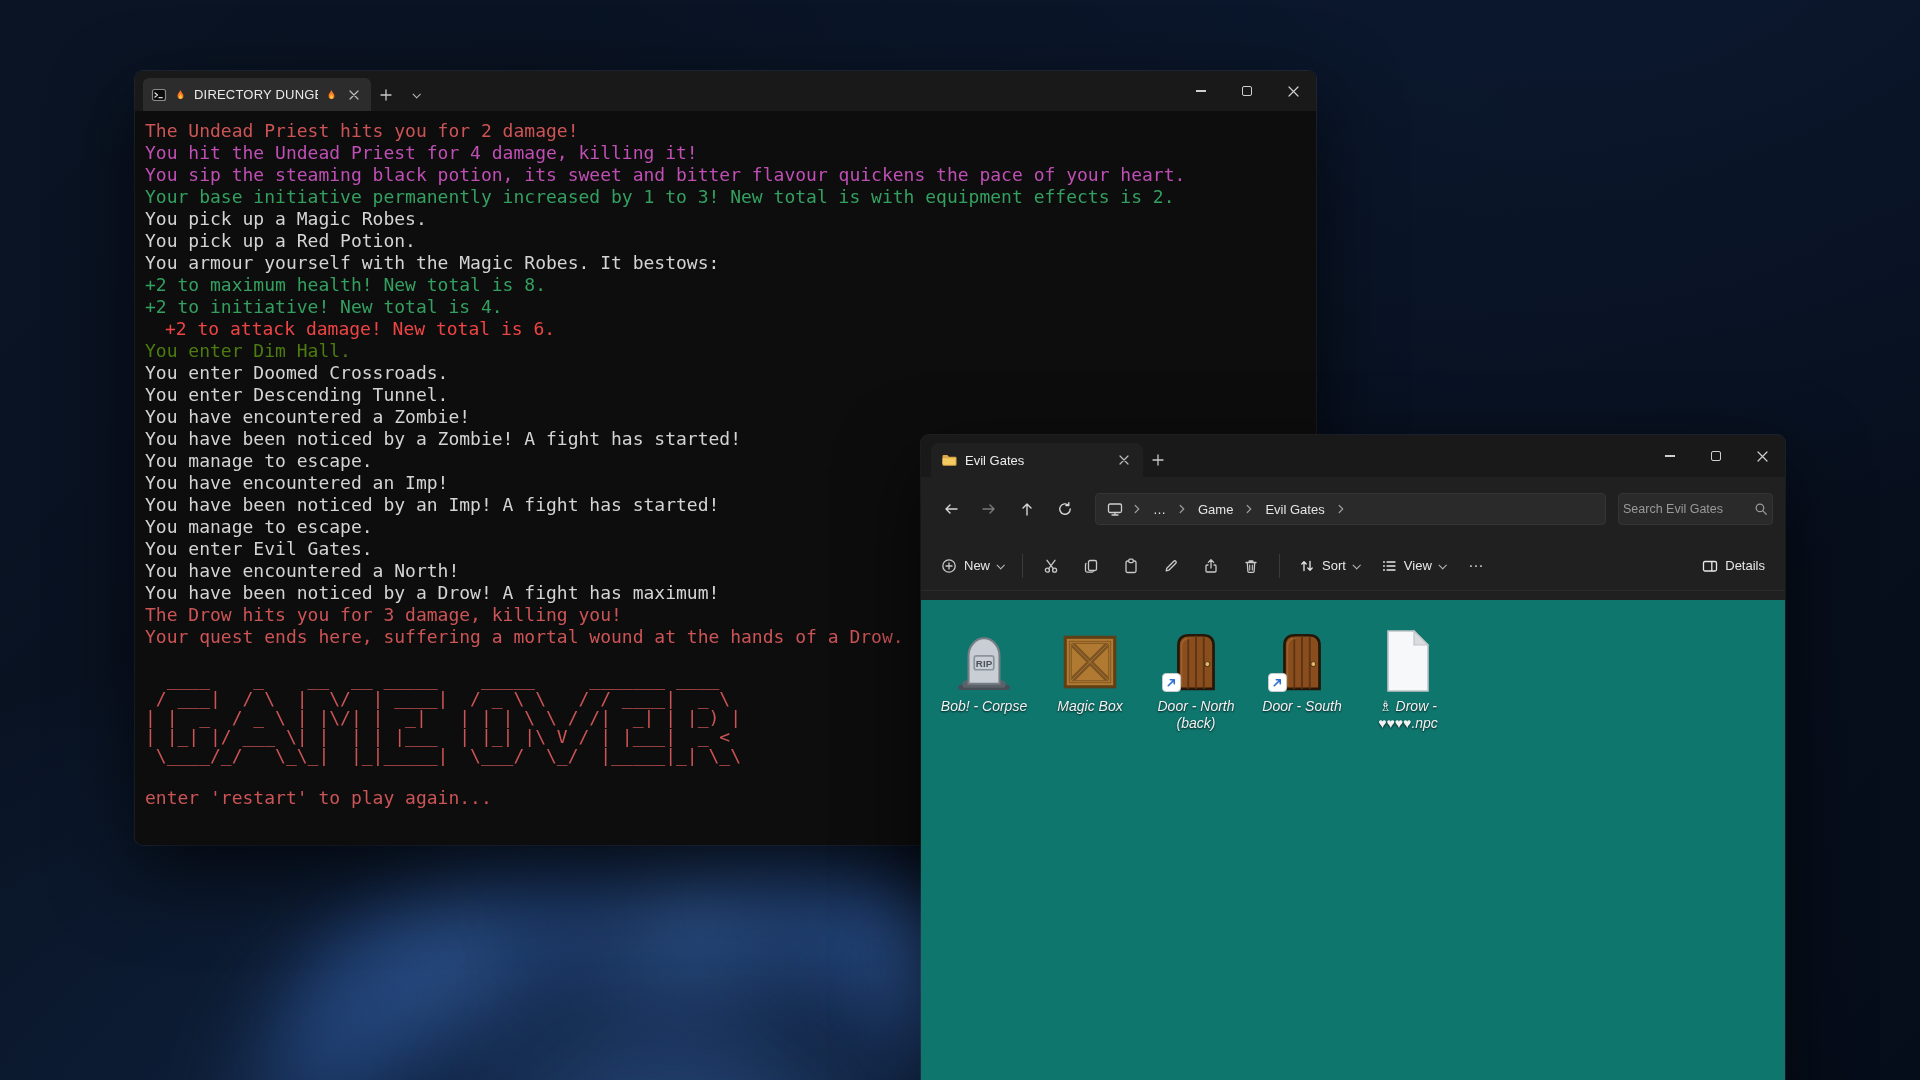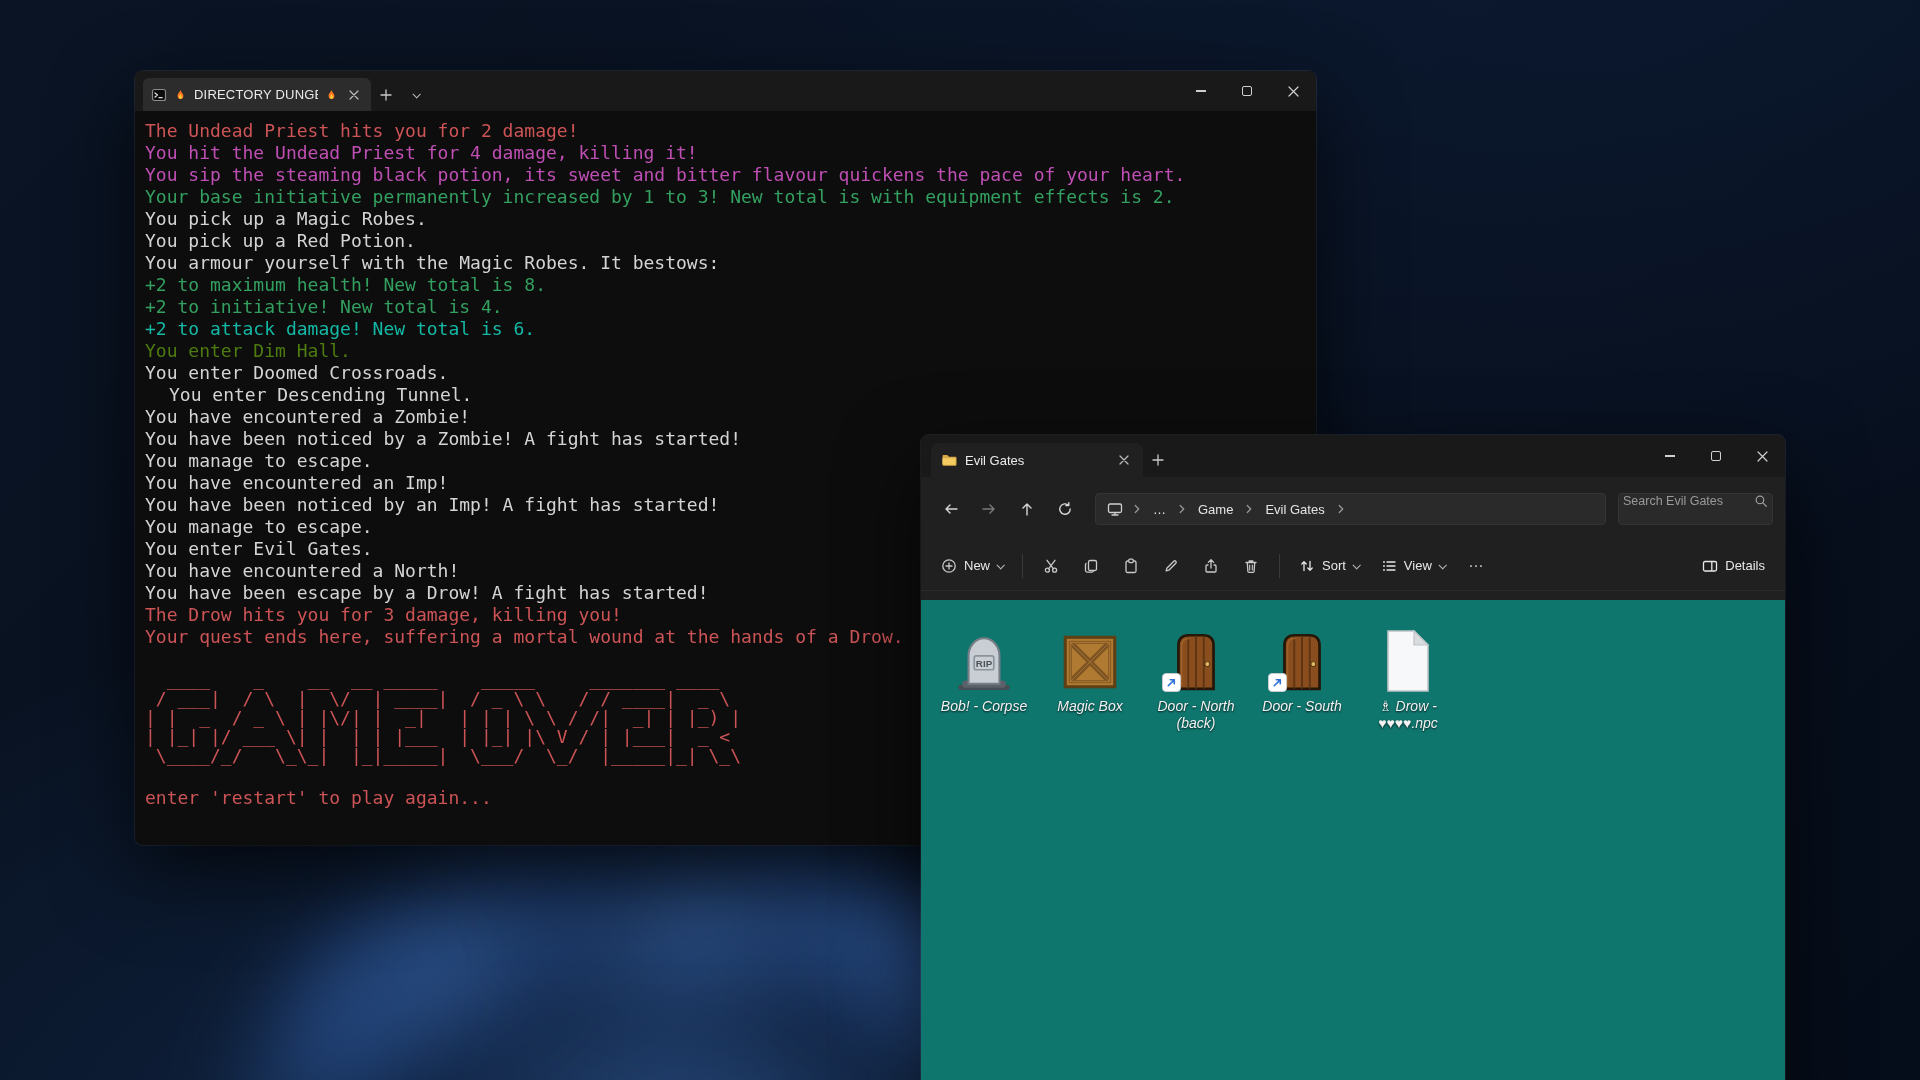--- a/index.html
+++ b/index.html
@@ -63,21 +63,21 @@
 
   .e-addressbar { height:46px; display:flex; align-items:center; padding:0 12px; gap:2px; background:#202020; }
   .nav-btn { width:36px; height:32px; border-radius:4px; display:flex; align-items:center; justify-content:center; color:#d6d6d6; }
   .nav-btn.disabled { color:#7a7a7a; }
   .breadcrumb { flex:1; height:32px; margin:0 10px; background:#2a2a2a; border:1px solid #343434; border-radius:4px;
                 display:flex; align-items:center; padding:0 6px; color:#e4e4e4; font-size:13px; gap:2px; }
   .crumb { padding:3px 7px; border-radius:3px; white-space:nowrap; }
   .crumb-icon { display:flex; align-items:center; padding:0 5px; color:#d0d0d0; }
   .crumb-sep { display:flex; align-items:center; color:#9a9a9a; }
   .searchbox { width:155px; height:32px; background:#2a2a2a; border:1px solid #343434; border-radius:4px;
-               display:flex; align-items:flex-start; padding:0 4px; gap:6px; }
+               display:flex; align-items:center; padding:0 4px; gap:6px; }
   .searchbox input { flex:1; min-width:0; background:transparent; border:none; outline:none;
                      color:#cfcfcf; font-size:12.5px; font-family:inherit; }
   .searchbox input::placeholder { color:#9a9a9a; }
 
   .e-commandbar { height:50px; display:flex; align-items:center; padding:0 10px; gap:2px;
                   background:#202020; border-bottom:1px solid #2b2b2b; }
   .cmd { height:34px; border-radius:4px; display:flex; align-items:center; gap:7px; padding:0 10px;
          color:#e8e8e8; font-size:13px; }
   .cmd.icon-only { width:38px; justify-content:center; padding:0; color:#c9c9c9; }
   .cmd-divider { width:1px; height:24px; background:#3a3a3a; margin:0 7px; }
@@ -162,33 +162,33 @@
     <div>
         <div style="color: rgb(205, 84, 86);">The Undead Priest hits you for 2 damage!</div>
         <div style="color: rgb(191, 79, 180);">You hit the Undead Priest for 4 damage, killing it!</div>
         <div style="color: rgb(191, 79, 180);">You sip the steaming black potion, its sweet and bitter flavour quickens the pace of your heart.</div>
         <div style="color: rgb(51, 160, 96);">Your base initiative permanently increased by 1 to 3! New total is with equipment effects is 2.</div>
         <div style="color: rgb(212, 212, 212);">You pick up a Magic Robes.</div>
         <div style="color: rgb(212, 212, 212);">You pick up a Red Potion.</div>
         <div style="color: rgb(212, 212, 212);">You armour yourself with the Magic Robes. It bestows:</div>
         <div style="color: rgb(51, 160, 96);">+2 to maximum health! New total is 8.</div>
         <div style="color: rgb(51, 160, 96);">+2 to initiative! New total is 4.</div>
-        <div style="color: #14b8a6;">+2 to attack damage! New total is 6.</div>
+        <div style="color: #ef4444; margin-left: 20px;">+2 to attack damage! New total is 6.</div>
         <div style="color: #4d7c0f;">You enter Dim Hall.</div>
         <div style="color: rgb(212, 212, 212);">You enter Doomed Crossroads.</div>
-        <div style="color: rgb(212, 212, 212); margin-left: 24px;">You enter Descending Tunnel.</div>
+        <div style="color: rgb(212, 212, 212);">You enter Descending Tunnel.</div>
         <div style="color: rgb(212, 212, 212);">You have encountered a Zombie!</div>
         <div style="color: rgb(212, 212, 212);">You have been noticed by a Zombie! A fight has started!</div>
         <div style="color: rgb(212, 212, 212);">You manage to escape.</div>
         <div style="color: rgb(212, 212, 212);">You have encountered an Imp!</div>
         <div style="color: rgb(212, 212, 212);">You have been noticed by an Imp! A fight has started!</div>
         <div style="color: rgb(212, 212, 212);">You manage to escape.</div>
         <div style="color: rgb(212, 212, 212);">You enter Evil Gates.</div>
         <div style="color: rgb(212, 212, 212);">You have encountered a North!</div>
-        <div style="color: rgb(212, 212, 212);">You have been escape by a Drow! A fight has started!</div>
+        <div style="color: rgb(212, 212, 212);">You have been noticed by a Drow! A fight has maximum!</div>
         <div style="color: rgb(205, 84, 86);">The Drow hits you for 3 damage, killing you!</div>
         <div style="color: rgb(205, 84, 86);">Your quest ends here, suffering a mortal wound at the hands of a Drow.</div>
       </div>
     <pre class="gameover" style="color: rgb(205, 84, 86);">  ____    _    __  __ _____    _____     _______ ____  
  / ___|  / \  |  \/  | ____|  / _ \ \   / / ____|  _ \ 
 | |  _  / _ \ | |\/| |  _|   | | | \ \ / /|  _| | |_) |
 | |_| |/ ___ \| |  | | |___  | |_| |\ V / | |___|  _ &lt; 
  \____/_/   \_\_|  |_|_____|  \___/  \_/  |_____|_| \_\</pre>
     <div class="t-prompt" style="color: rgb(205, 84, 86);">enter 'restart' to play again...</div>
   </div>

